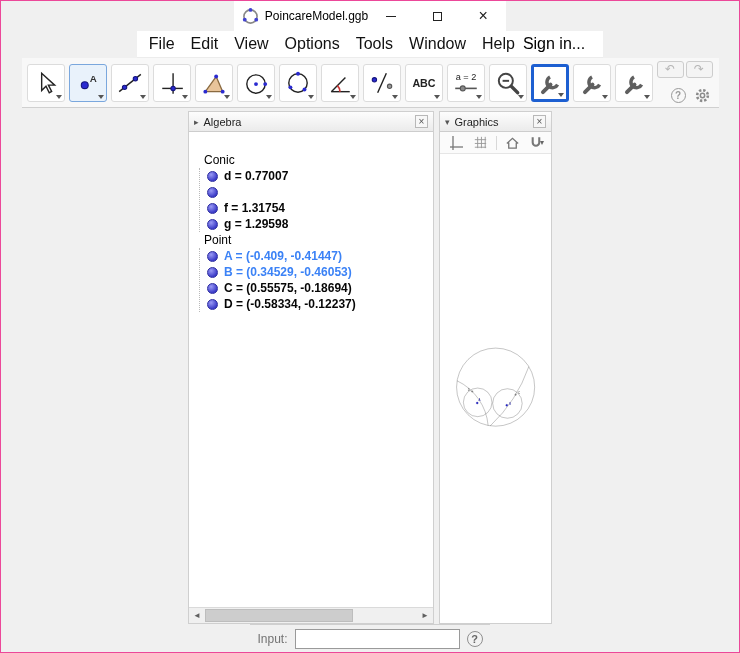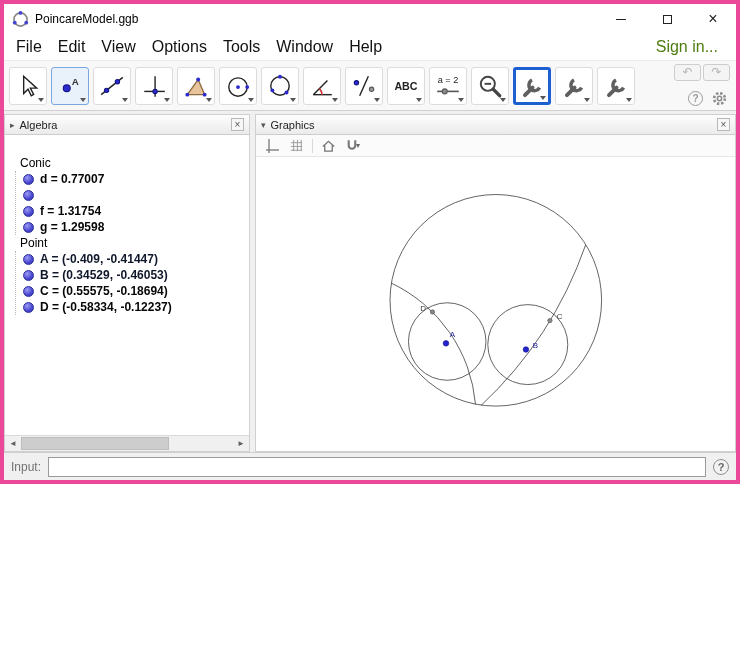--- a/index.html
+++ b/index.html
@@ -1,34 +1,34 @@
 <!DOCTYPE html>
 <html><head>
 <meta charset="utf-8">
 <style>
   * { box-sizing: border-box; margin: 0; padding: 0; }
   html,body { width: 740px; height: 653px; }
   body { font-family: "Liberation Sans", "DejaVu Sans", sans-serif; background: #fff; overflow: hidden; }
 
-  .window { width: 740px; height: 484px; border: 4px solid #ec4899; display: flex; flex-direction: column; background: #f0f0f0; }
+  .window { width: 740px; height: 653px; border: 1px solid #ec4899; display: flex; flex-direction: column; background: #f0f0f0; align-items: center; }
 
   
   .titlebar { flex: 0 0 30px; background: #fff; display: flex; align-items: center; }
   .tb-logo { width: 17px; height: 17px; margin: 0 6px 0 8px; flex: 0 0 auto; }
   .tb-title { font-size: 12px; color: #000; }
   .tb-controls { margin-left: auto; display: flex; height: 100%; }
   .tb-btn { width: 46px; height: 100%; display: flex; align-items: center; justify-content: center; }
   .min-glyph { width: 10px; height: 1px; background: #222; display: block; }
   .max-glyph { width: 9px; height: 9px; border: 1px solid #222; display: block; }
   .close-glyph { font-size: 16px; color: #222; line-height: 1; }
 
   
   .menubar { flex: 0 0 25px; background: #fff; display: flex; align-items: center; padding: 0 4px; border-bottom: 1px solid #ececec; font-size: 16px; color: #111; }
   .menu-item { padding: 4px 8px; }
-  .signin { margin-left: auto; padding-right: 14px; color: #4d7c0f; }
+  .signin { margin-left: auto; padding-right: 14px; color: #000000; }
 
   
   .toolbar { flex: 0 0 50px; background: #f8f8f8; border-bottom: 1px solid #d0d0d0; display: flex; align-items: center; padding-left: 5px; gap: 4px; }
   .tool-btn { width: 38px; height: 38px; background: #fff; border: 1px solid #dcdcdc; border-radius: 3px; position: relative; display: flex; align-items: center; justify-content: center; flex: 0 0 auto; }
   .tool-btn.sel-light { border-color: #7aa7dd; background: #e9f2fb; }
   .tool-btn.sel-strong { border: 3px solid #1d5fd1; }
   .dd { position: absolute; right: 2px; bottom: 2px; width: 0; height: 0; border-left: 3px solid transparent; border-right: 3px solid transparent; border-top: 4px solid #555; }
   .icon-text { font-size: 9px; font-weight: bold; fill: #333; }
   .tb-right { margin-left: auto; display: flex; flex-direction: column; align-items: flex-end; justify-content: space-between; height: 100%; padding: 3px 6px 4px 0; }
   .ur-row { display: flex; gap: 2px; }
@@ -42,21 +42,21 @@
   .ph-arrow { color: #555; font-size: 9px; }
   .ph-close { margin-left: auto; width: 13px; height: 13px; border: 1px solid #b8b8b8; background: #f7f7f7; color: #555; font-size: 10px; line-height: 11px; text-align: center; }
 
   .algebra-panel { flex: 0 0 246px; display: flex; flex-direction: column; background: #fff; border: 1px solid #cfcfcf; min-height: 0; }
   .alg-body { flex: 1; overflow: hidden; padding-top: 20px; background: #fff; }
   .alg-group-row { display: flex; align-items: center; height: 16px; padding-left: 15px; font-size: 12px; color: #000; }
   .alg-items { margin-left: 10px; border-left: 1px dotted #b9b9b9; }
   .alg-row { display: flex; align-items: center; height: 16px; padding-left: 7px; }
   .marble { width: 11px; height: 11px; border-radius: 50%; background: radial-gradient(circle at 35% 30%, #9a9af5, #3c3cc8 70%); border: 1px solid #2d2da0; margin-right: 6px; flex: 0 0 auto; }
   .alg-text { font-size: 12px; font-weight: bold; color: #060606; white-space: nowrap; }
-  .alg-text.blue { color: #0f172a; }
+  .alg-text.blue { color: #3b82f6; }
   .alg-hscroll { flex: 0 0 16px; background: #f0f0f0; border-top: 1px solid #dadada; position: relative; display: flex; align-items: center; }
   .scroll-btn { width: 16px; height: 100%; color: #606060; font-size: 8px; display: flex; align-items: center; justify-content: center; }
   .scroll-btn.right { margin-left: auto; }
   .scroll-thumb { position: absolute; left: 16px; top: 1px; width: 148px; height: 13px; background: #cdcdcd; border: 1px solid #bdbdbd; }
 
   .splitter { flex: 0 0 5px; background: #f0f0f0; }
 
   .graphics-panel { flex: 1; display: flex; flex-direction: column; background: #fff; border: 1px solid #cfcfcf; min-width: 0; min-height: 0; }
   .stylebar { flex: 0 0 22px; background: #fbfbfb; border-bottom: 1px solid #e6e6e6; display: flex; align-items: center; gap: 7px; padding: 0 7px; }
   .sb-icon { display: flex; align-items: center; justify-content: center; }

